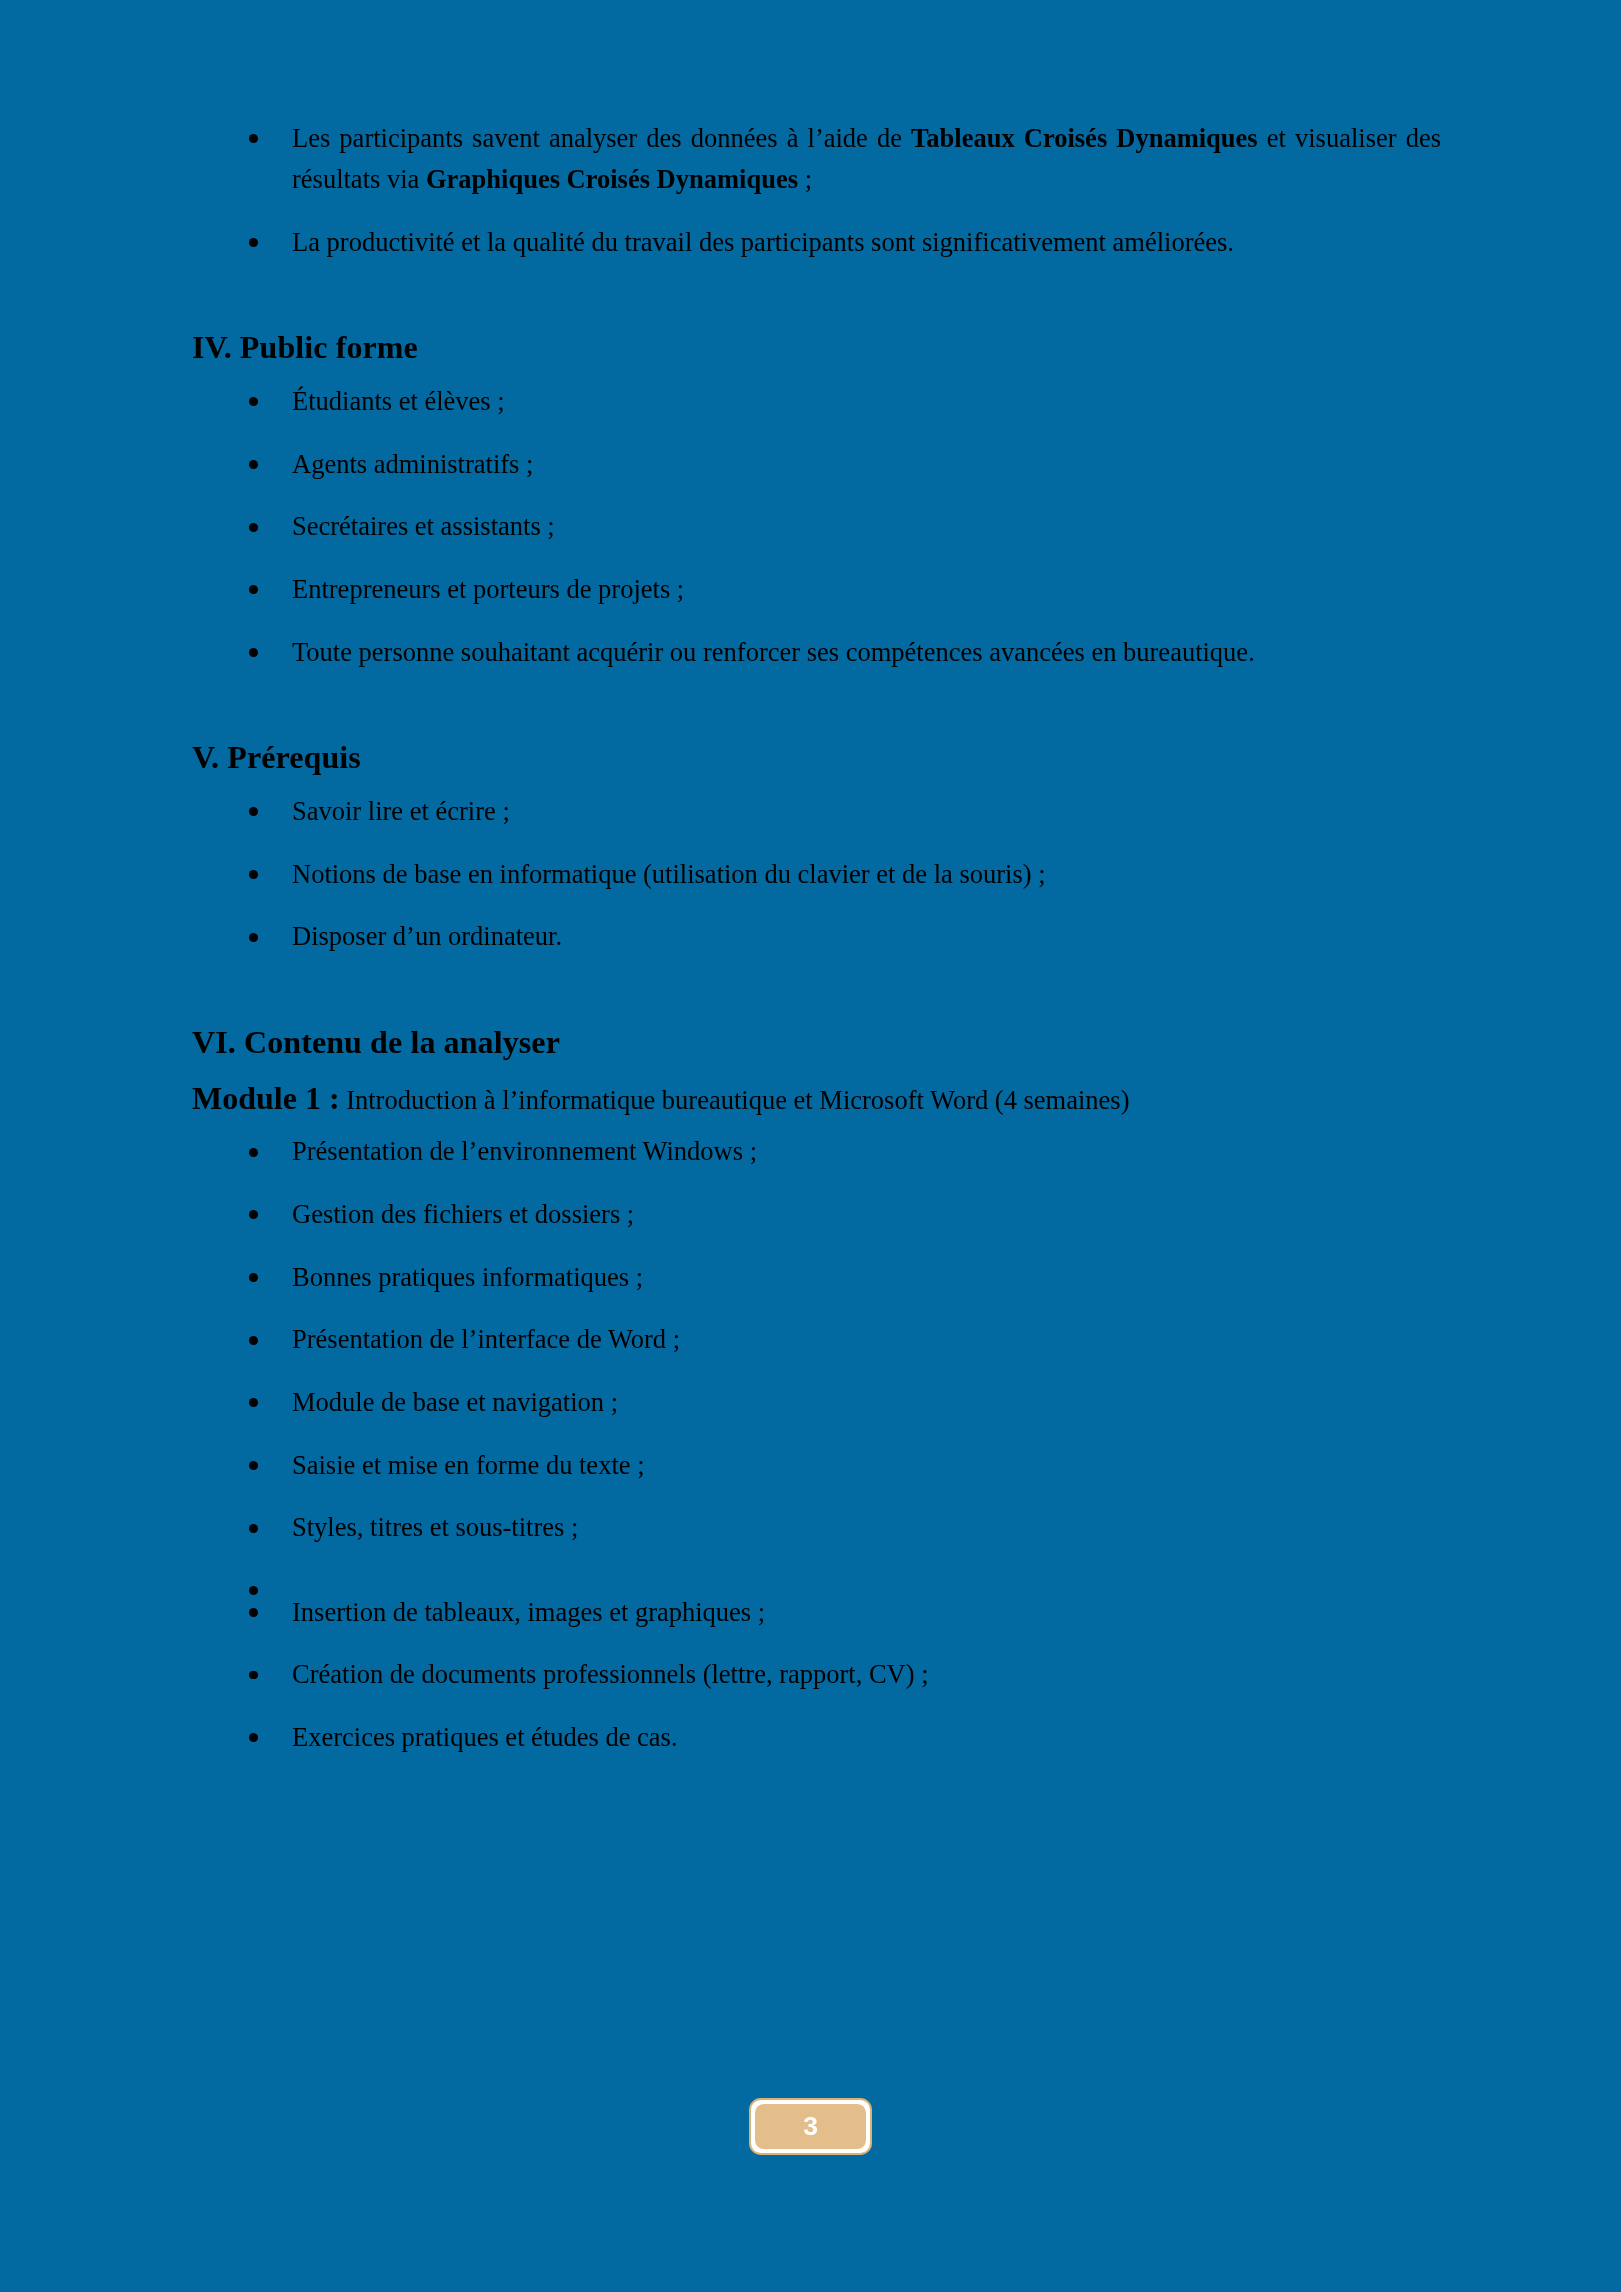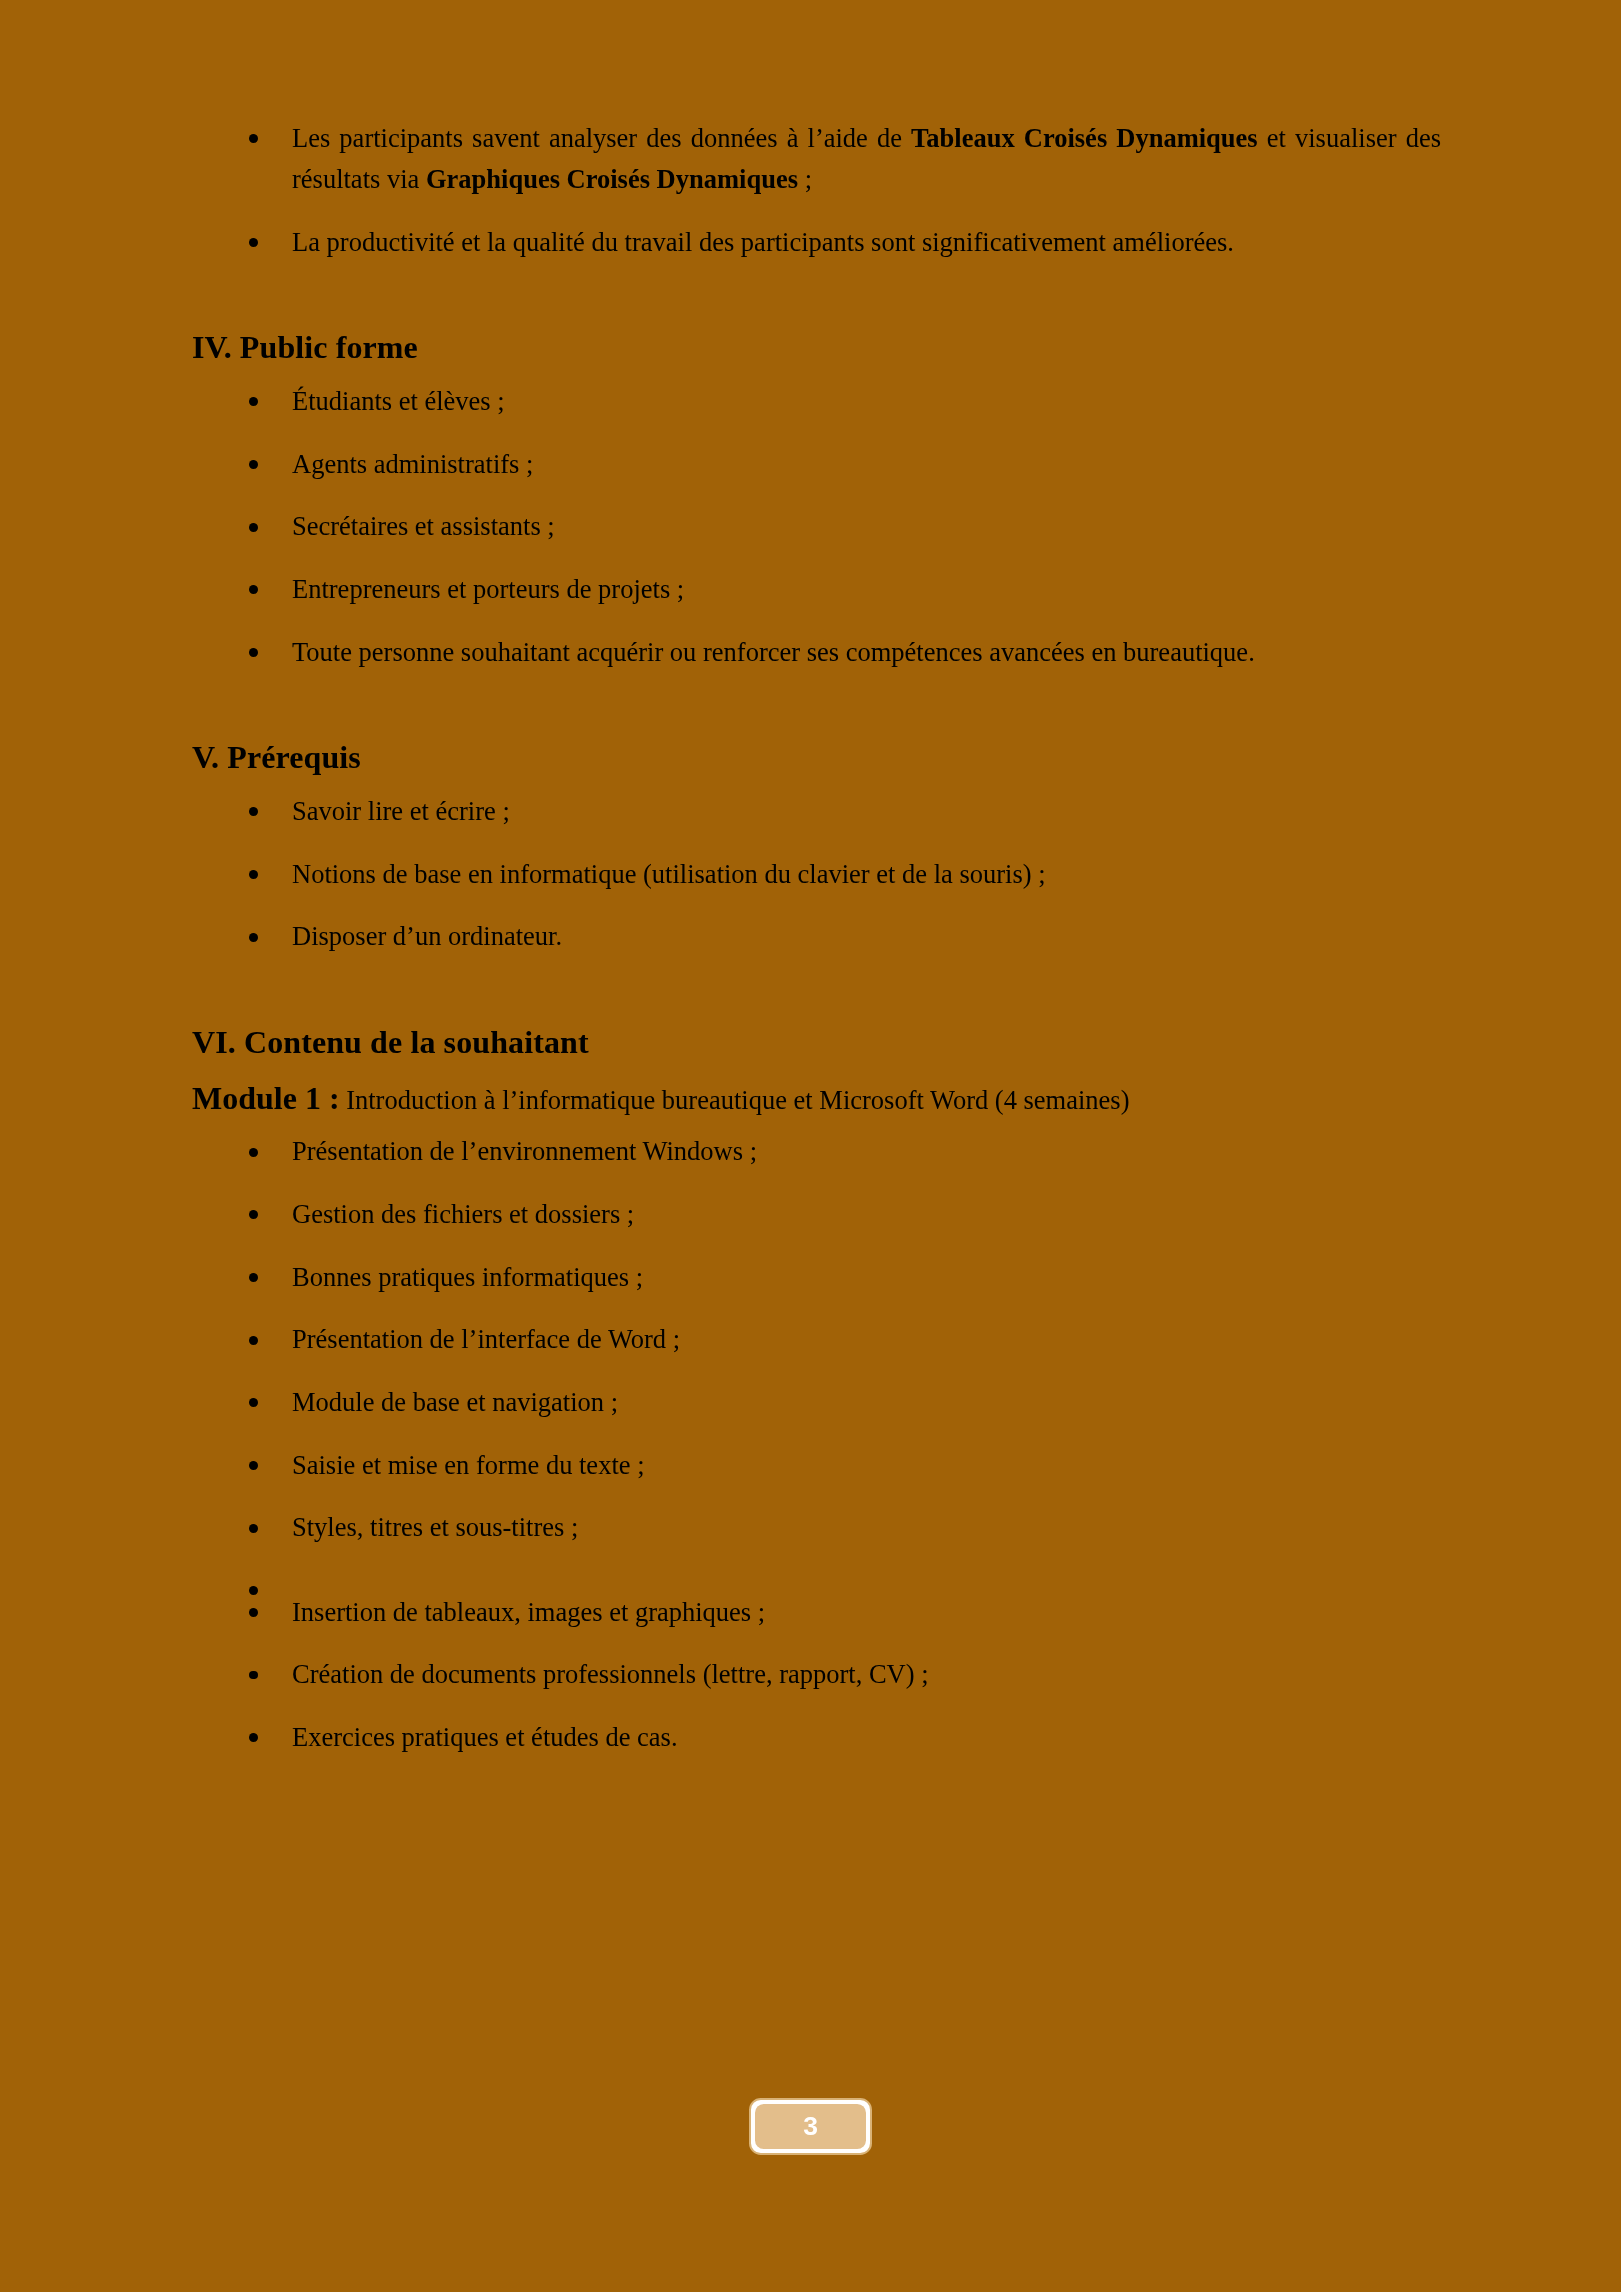--- a/index.html
+++ b/index.html
@@ -12,21 +12,21 @@
     height: 2293px;
     position: relative;
     font-family: "Liberation Serif", "DejaVu Serif", serif;
     color: #000000;
     overflow: hidden;
   }
 
   .page {
     position: absolute;
     inset: 0;
-    background: #a16207;
+    background: #0369a1;
     text-decoration: underline;
   }
 
   .content {
     position: absolute;
     left: 192px;
     top: 118px;
     width: 1249px; 
   }
 
@@ -184,21 +184,21 @@
           <span class="bullet-dot"></span>
           <span class="li-text"><span>Notions de base en informatique (utilisation du clavier et de la souris) ;</span></span>
         </li>
         <li>
           <span class="bullet-dot"></span>
           <span class="li-text"><span>Disposer d’un ordinateur.</span></span>
         </li>
       </ul>
 
     <div class="heading-block">
-      <h2 class="section-heading">VI. Contenu de la souhaitant</h2>
+      <h2 class="section-heading">VI. Contenu de la analyser</h2>
     </div>
 
     <p class="module-line">
       <span class="module-label">Module 1 :</span><span class="module-title"> Introduction à l’informatique bureautique et Microsoft Word (4 semaines)</span>
     </p>
 
     <ul class="bullets" id="module-list">
         <li>
           <span class="bullet-dot"></span>
           <span class="li-text"><span>Présentation de l’environnement Windows ;</span></span>

